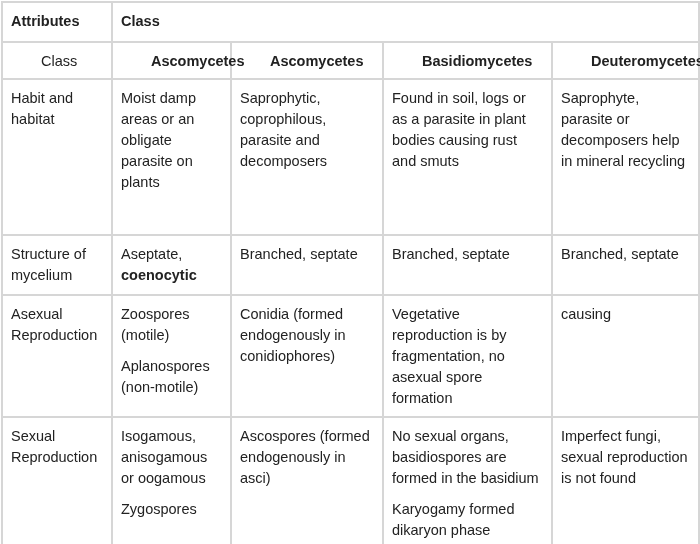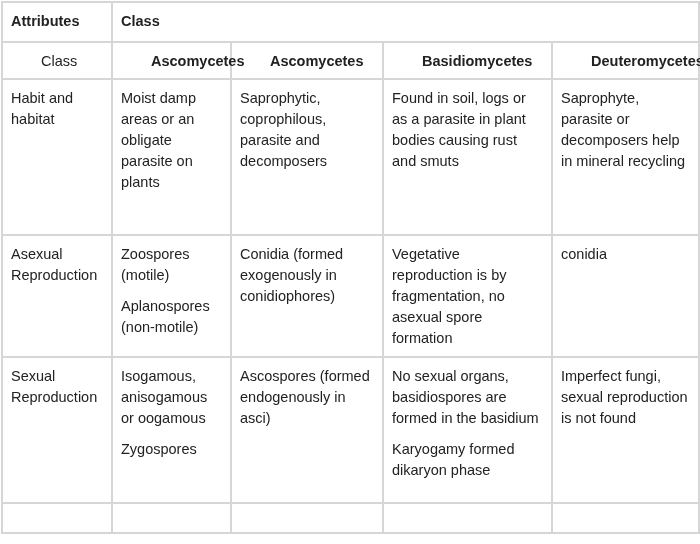--- a/index.html
+++ b/index.html
@@ -71,30 +71,37 @@
     </tr>
 
     <tr class="r-habit">
       <td>Habit and habitat</td>
       <td>Moist damp areas or an obligate parasite on plants</td>
       <td>Saprophytic, coprophilous, parasite and decomposers</td>
       <td>Found in soil, logs or as a parasite in plant bodies causing rust and smuts</td>
       <td>Saprophyte, parasite or decomposers help in mineral recycling</td>
     </tr>
 
+    <tr class="r-struct">
+      <td>Structure of mycelium</td>
+      <td><span>Aseptate, </span><span class="b">coenocytic</span></td>
+      <td>Branched, septate</td>
+      <td>Branched, septate</td>
+      <td>Branched, septate</td>
+    </tr>
 
     <tr class="r-asex">
       <td>Asexual Reproduction</td>
       <td>
         <div class="para">Zoospores (motile)</div>
         <div class="para">Aplanospores (non-motile)</div>
       </td>
-      <td>Conidia (formed exogenously in conidiophores)</td>
+      <td>Conidia (formed endogenously in conidiophores)</td>
       <td>Vegetative reproduction is by fragmentation, no asexual spore formation</td>
-      <td>conidia</td>
+      <td>causing</td>
     </tr>
 
     <tr class="r-sex">
       <td>Sexual Reproduction</td>
       <td>
         <div class="para">Isogamous, anisogamous or oogamous</div>
         <div class="para">Zygospores</div>
       </td>
       <td>Ascospores (formed endogenously in asci)</td>
       <td>

